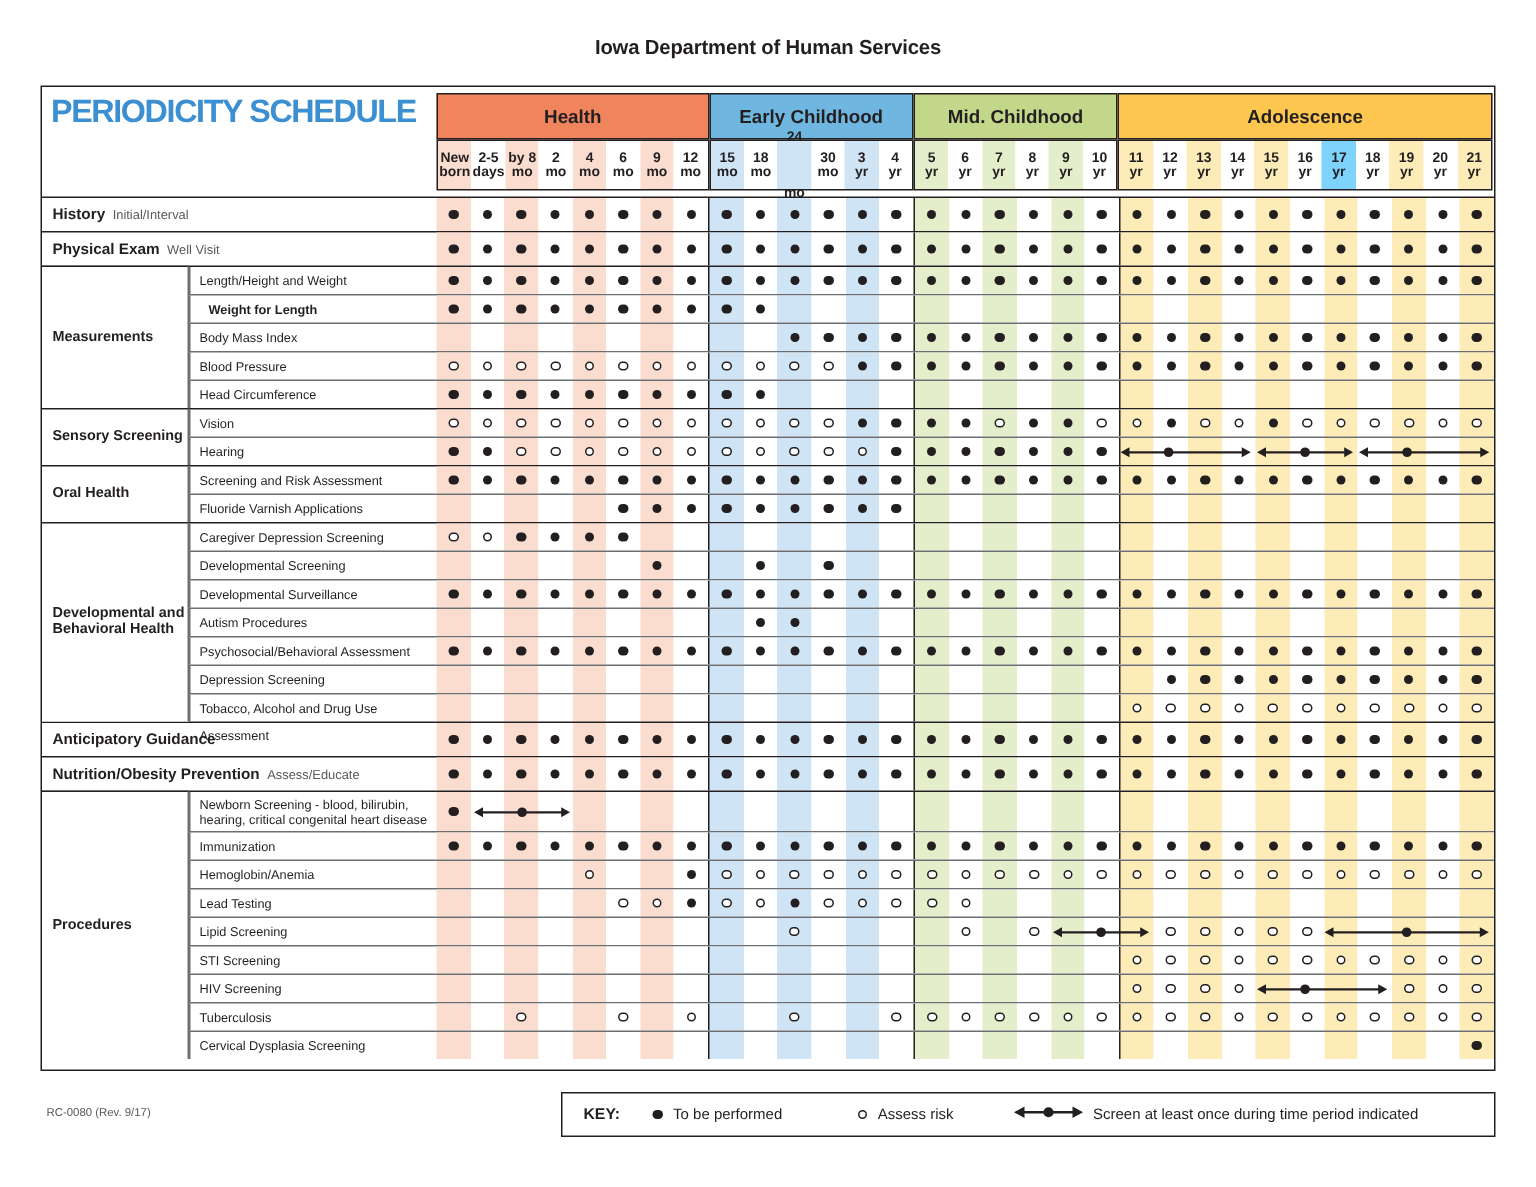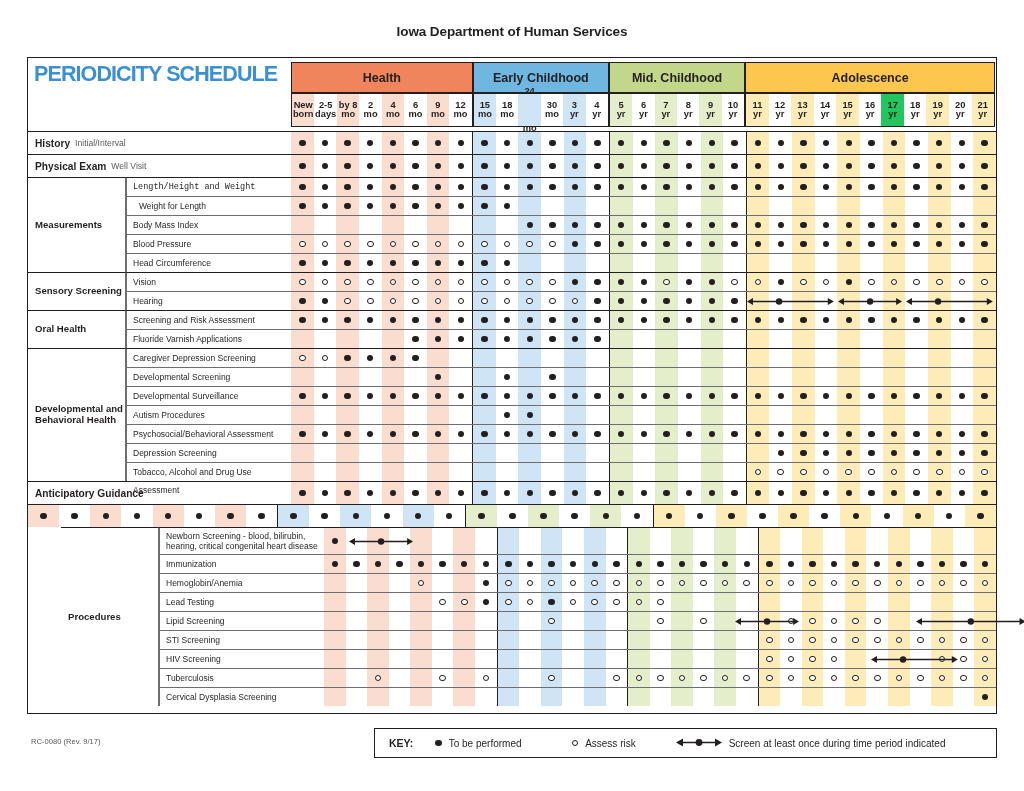--- a/index.html
+++ b/index.html
@@ -225,21 +225,21 @@
             <div>yr</div>
           </div>
           <div class="agecell" style="background: rgb(253, 236, 184);">
             <div>15</div>
             <div>yr</div>
           </div>
           <div class="agecell" style="background: rgb(255, 255, 255);">
             <div>16</div>
             <div>yr</div>
           </div>
-          <div class="agecell" style="background: #22c55e;">
+          <div class="agecell" style="background: #7dd3fc;">
             <div>17</div>
             <div>yr</div>
           </div>
           <div class="agecell" style="background: rgb(255, 255, 255);">
             <div>18</div>
             <div>yr</div>
           </div>
           <div class="agecell" style="background: rgb(253, 236, 184);">
             <div>19</div>
             <div>yr</div>
@@ -456,21 +456,21 @@
               <div class="cell" style="background: rgb(255, 255, 255);">
                 <span class="dot"></span>
               </div>
               <div class="cell" style="background: rgb(253, 236, 184);">
                 <span class="dot"></span>
               </div>
             </div>
           </div>
         </div>
         <div style="position: relative;">
-          <div class="row major" style="height: 19px; font-family: Liberation Mono, monospace;">
+          <div class="row major" style="height: 19px;">
             <div class="lbl1"></div>
             <div class="lbl2" style="display: block; padding-top: 0px; line-height: 18px;"><span>Length/Height and Weight</span></div>
             <div class="cells">
               <div class="cell" style="background: rgb(251, 221, 208);">
                 <span class="dot"></span>
               </div>
               <div class="cell" style="background: rgb(255, 255, 255);">
                 <span class="dot"></span>
               </div>
               <div class="cell" style="background: rgb(251, 221, 208);">
@@ -555,21 +555,21 @@
                 <span class="dot"></span>
               </div>
               <div class="cell" style="background: rgb(255, 255, 255);">
                 <span class="dot"></span>
               </div>
               <div class="cell" style="background: rgb(253, 236, 184);">
                 <span class="dot"></span>
               </div>
             </div>
           </div>
-          <div class="row" style="height: 19px;">
+          <div class="row" style="height: 19px; font-weight: bold;">
             <div class="lbl1"></div>
             <div class="lbl2" style="padding-left: 12px; display: block; padding-top: 0px; line-height: 18px;"><span>Weight for Length</span></div>
             <div class="cells">
               <div class="cell" style="background: rgb(251, 221, 208);">
                 <span class="dot"></span>
               </div>
               <div class="cell" style="background: rgb(255, 255, 255);">
                 <span class="dot"></span>
               </div>
               <div class="cell" style="background: rgb(251, 221, 208);">
@@ -1771,20 +1771,24 @@
                 <span class="dot"></span>
               </div>
               <div class="cell" style="background: rgb(253, 236, 184);">
                 <span class="dot"></span>
               </div>
             </div>
           </div>
         </div>
         <div style="position: relative;">
           <div class="row major" style="height: 23px;">
+            <div class="lbl-wide">
+              <span>Nutrition/Obesity Prevention</span>
+              <span class="sub">Assess/Educate</span>
+            </div>
             <div class="cells">
               <div class="cell" style="background: rgb(251, 221, 208);">
                 <span class="dot"></span>
               </div>
               <div class="cell" style="background: rgb(255, 255, 255);">
                 <span class="dot"></span>
               </div>
               <div class="cell" style="background: rgb(251, 221, 208);">
                 <span class="dot"></span>
               </div>
@@ -1868,21 +1872,21 @@
               </div>
               <div class="cell" style="background: rgb(255, 255, 255);">
                 <span class="dot"></span>
               </div>
               <div class="cell" style="background: rgb(253, 236, 184);">
                 <span class="dot"></span>
               </div>
             </div>
           </div>
         </div>
-        <div style="position: relative; margin-left: 33px;">
+        <div style="position: relative;">
           <div class="row major" style="height: 27px;">
             <div class="lbl1"></div>
             <div class="lbl2" style="display: block; padding-top: 3px; line-height: 1.2;"><span>Newborn Screening - blood, bilirubin,</span><br><span>hearing, critical congenital heart disease</span></div>
             <div class="cells">
               <div class="cell" style="background: rgb(251, 221, 208);">
                 <span class="dot"></span>
               </div>
               <div class="cell" style="background: rgb(255, 255, 255);"></div>
               <div class="cell" style="background: rgb(251, 221, 208);"></div>
               <div class="cell" style="background: rgb(255, 255, 255);"></div>

